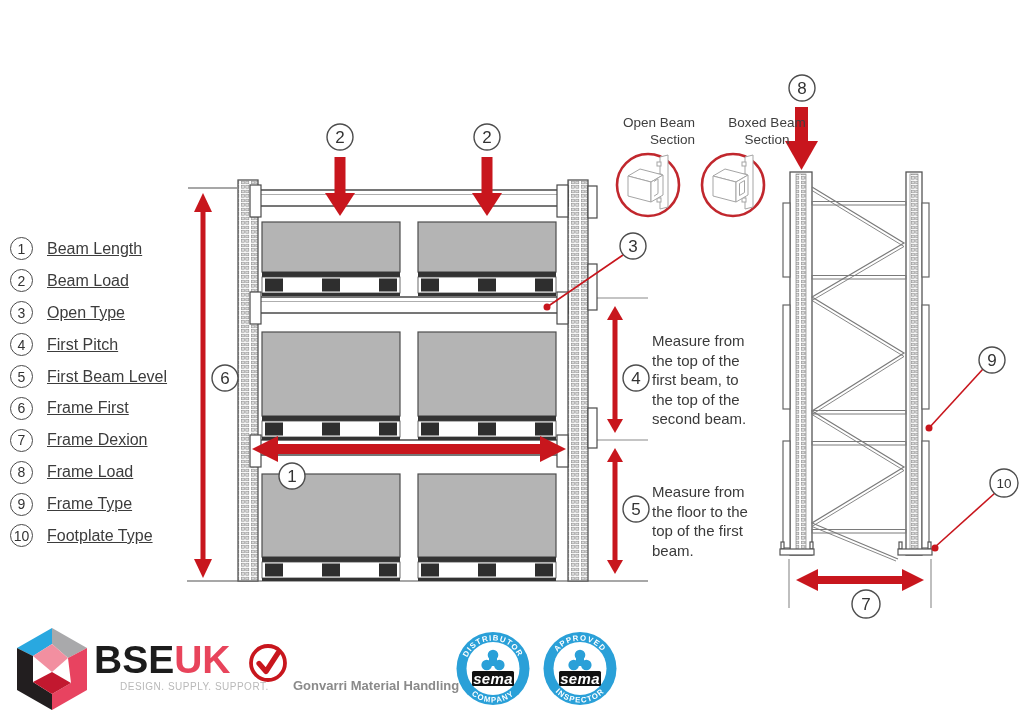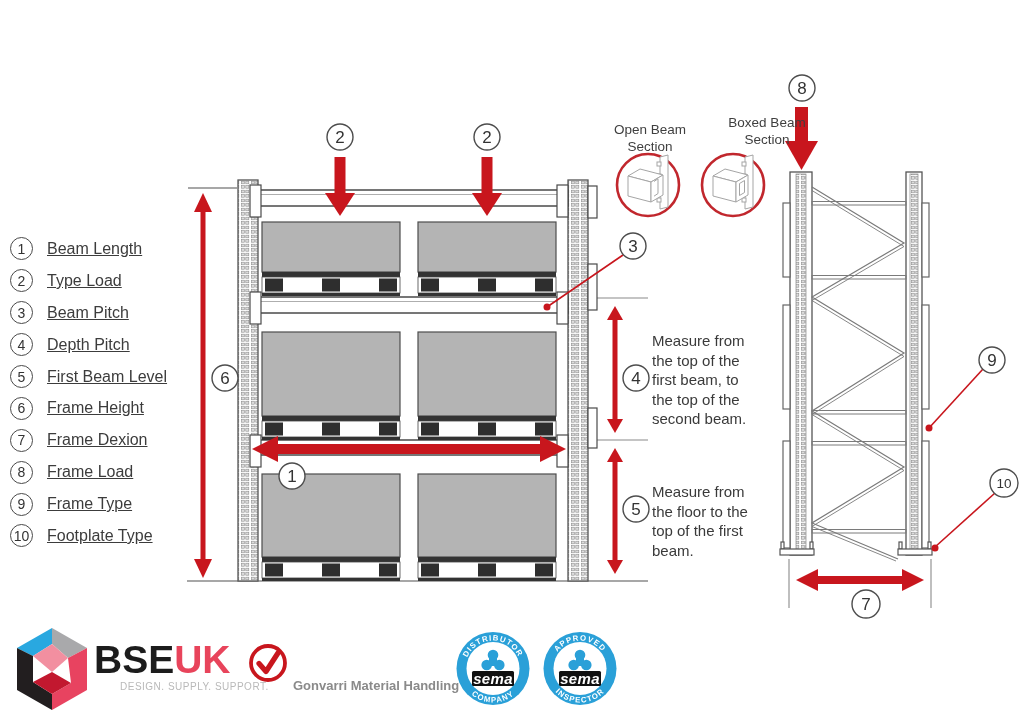--- a/index.html
+++ b/index.html
@@ -10,21 +10,21 @@
   .legend{left:10px;top:233px;}
   .legend-row{display:flex;align-items:center;height:31.9px;}
   .legend-num{width:23px;height:23px;box-sizing:border-box;border:1.5px solid #4a4a4a;
               border-radius:50%;display:flex;align-items:center;justify-content:center;
               font-size:14px;color:#333;flex:0 0 23px;}
   .legend-label{margin-left:14px;font-size:16px;color:#3c3c3c;white-space:nowrap;text-decoration:underline;}
   .note{font-size:15px;line-height:19.6px;color:#3a3a3a;white-space:pre-line;}
   .note4{left:652px;top:331px;width:120px;}
   .note5{left:652px;top:482px;width:120px;}
   .inset-label{font-size:13.5px;line-height:16.5px;color:#3f3f3f;text-align:center;white-space:pre-line;}
-  .inset-open{left:605px;top:122px;width:90px;}
+  .inset-open{left:605px;top:115px;width:90px;text-align:right;}
   .inset-boxed{left:720px;top:115px;width:94px;}
   .bse-name{left:94px;top:641px;font-size:39px;line-height:38px;font-weight:800;color:#1c1c1c;white-space:nowrap;}
   .bse-accent{color:#e8445b;}
   .bse-tagline{left:97px;top:681px;font-size:10px;color:#b9b9b9;letter-spacing:.5px;white-space:nowrap;margin-left:23px;}
   .dexion-name{left:291px;top:639px;font-size:35px;line-height:34px;font-weight:700;color:#c8161d;white-space:nowrap;}
   .dexion-reg{font-size:14px;vertical-align:top;line-height:18px;}
   .dexion-tagline{left:293px;top:678px;font-size:13px;color:#8a8a8a;white-space:nowrap;font-weight:bold;}
   svg text{font-family:"Liberation Sans",sans-serif;}
   .co{font-size:17px;fill:#333;}
   .co-sm{font-size:13.5px;fill:#333;}
@@ -322,37 +322,37 @@
   </svg>
 
 
   <div class="abs legend">
     <div class="legend-row">
       <span class="legend-num">1</span>
       <span class="legend-label">Beam Length</span>
     </div>
     <div class="legend-row">
       <span class="legend-num">2</span>
-      <span class="legend-label">Type Load</span>
+      <span class="legend-label">Beam Load</span>
     </div>
     <div class="legend-row">
       <span class="legend-num">3</span>
-      <span class="legend-label">Beam Pitch</span>
+      <span class="legend-label">Open Type</span>
     </div>
     <div class="legend-row">
       <span class="legend-num">4</span>
-      <span class="legend-label">Depth Pitch</span>
+      <span class="legend-label">First Pitch</span>
     </div>
     <div class="legend-row">
       <span class="legend-num">5</span>
       <span class="legend-label">First Beam Level</span>
     </div>
     <div class="legend-row">
       <span class="legend-num">6</span>
-      <span class="legend-label">Frame Height</span>
+      <span class="legend-label">Frame First</span>
     </div>
     <div class="legend-row">
       <span class="legend-num">7</span>
       <span class="legend-label">Frame Dexion</span>
     </div>
     <div class="legend-row">
       <span class="legend-num">8</span>
       <span class="legend-label">Frame Load</span>
     </div>
     <div class="legend-row">

